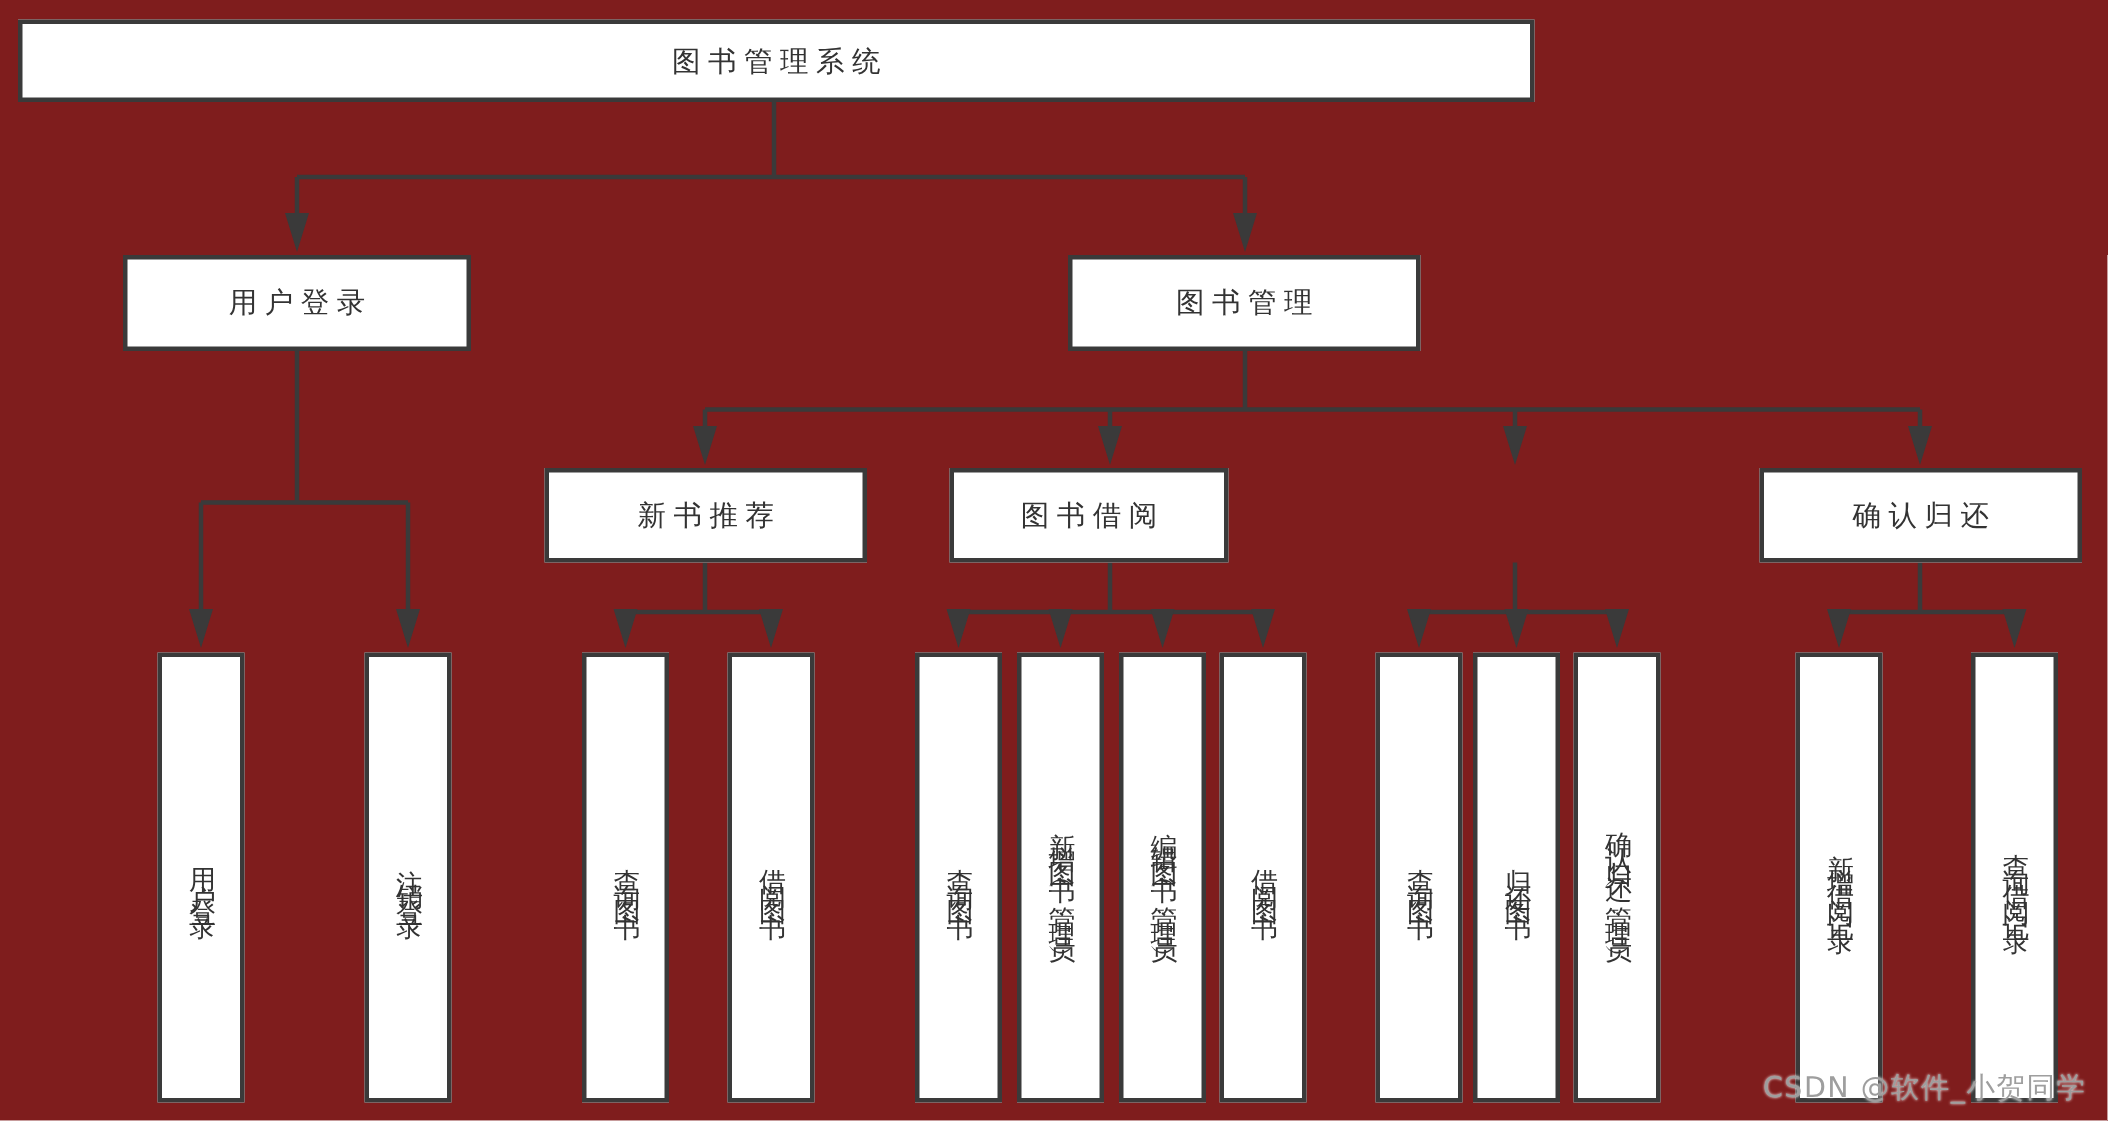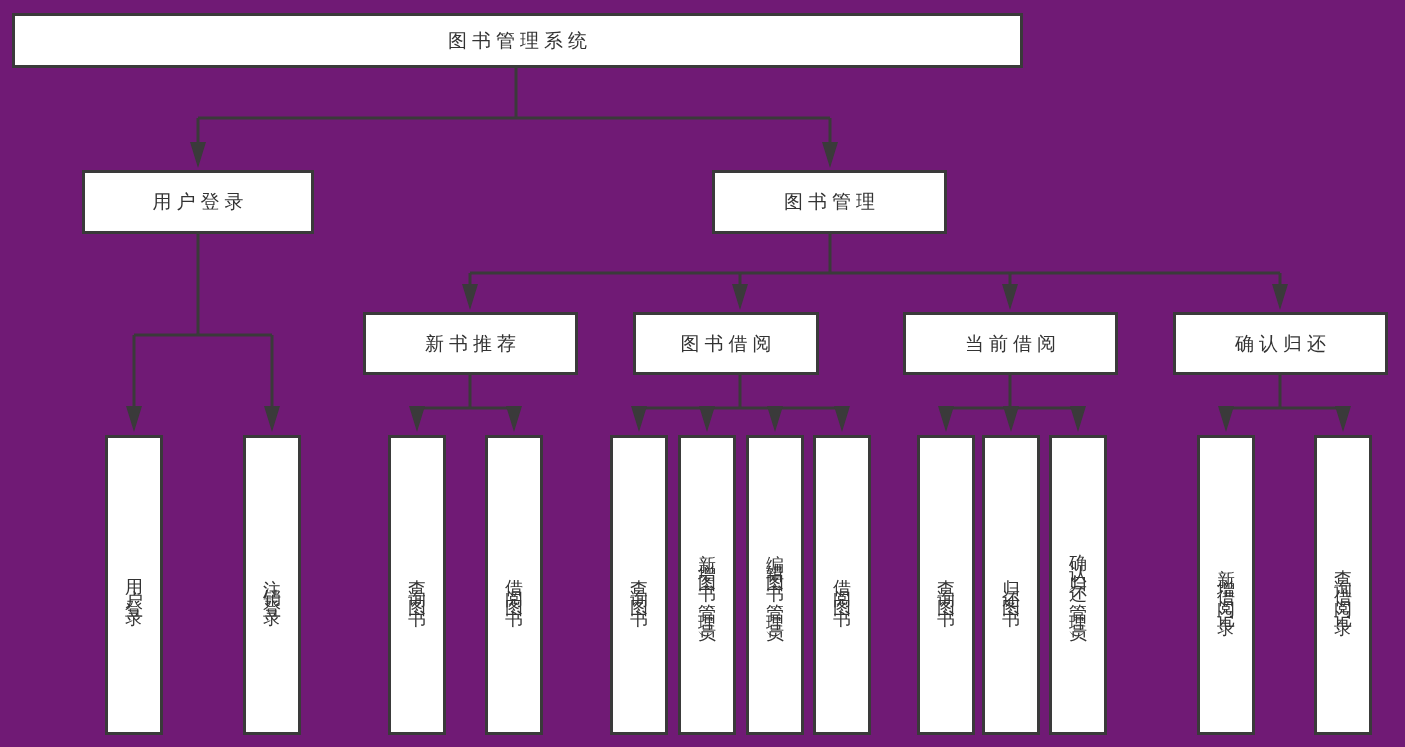--- a/index.html
+++ b/index.html
@@ -5,21 +5,21 @@
   html, body {
     margin: 0;
     padding: 0;
     background: #ffffff;
     font-family: "DejaVu Sans", "Liberation Sans", sans-serif;
   }
   .canvas {
     position: relative;
     width: 1405px;
     height: 747px;
-    background: #701a75;
+    background: #7f1d1d;
     overflow: hidden;
   }
   .connectors {
     position: absolute;
     left: 0;
     top: 0;
     z-index: 1;
     pointer-events: none;
   }
   .node {
@@ -105,23 +105,20 @@
   <div class="node" style="left:363px;top:312px;width:215px;height:63px">
     <span class="lbl">新书推荐</span>
   </div>
 
   <div class="node" style="left:712px;top:170px;width:235px;height:64px">
     <span class="lbl">图书管理</span>
   </div>
   <div class="node" style="left:633px;top:312px;width:186px;height:63px">
     <span class="lbl">图书借阅</span>
   </div>
-  <div class="node" style="left:903px;top:312px;width:215px;height:63px">
-    <span class="lbl">当前借阅</span>
-  </div>
   <div class="node" style="left:1173px;top:312px;width:215px;height:63px">
     <span class="lbl">确认归还</span>
   </div>
 
   <div class="node leaf" style="left:105px;top:435px;width:58px;height:300px">
     <span class="lbl">用户登录</span>
   </div>
   <div class="node leaf" style="left:243px;top:435px;width:58px;height:300px">
     <span class="lbl">注销登录</span>
   </div>
@@ -156,14 +153,15 @@
     <span class="lbl">确认归还（管理员）</span>
   </div>
 
   <div class="node leaf" style="left:1197px;top:435px;width:58px;height:300px">
     <span class="lbl">新增借阅记录</span>
   </div>
   <div class="node leaf" style="left:1314px;top:435px;width:58px;height:300px">
     <span class="lbl">查询借阅记录</span>
   </div>
 
+  <div class="watermark">CSDN @软件_小贺同学</div>
 
 </div>
 
 </body></html>

